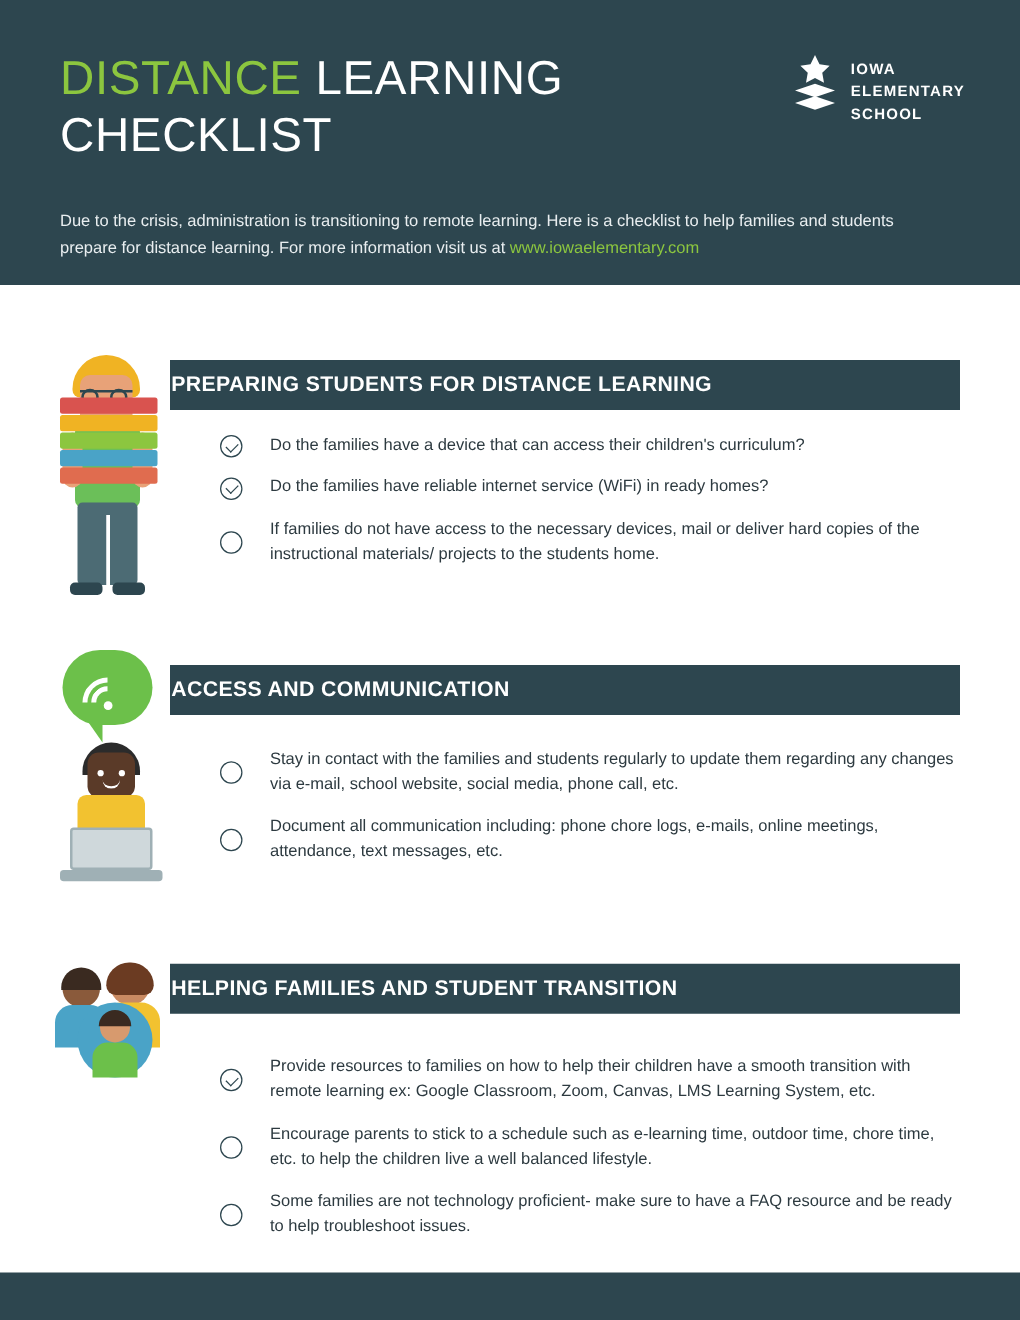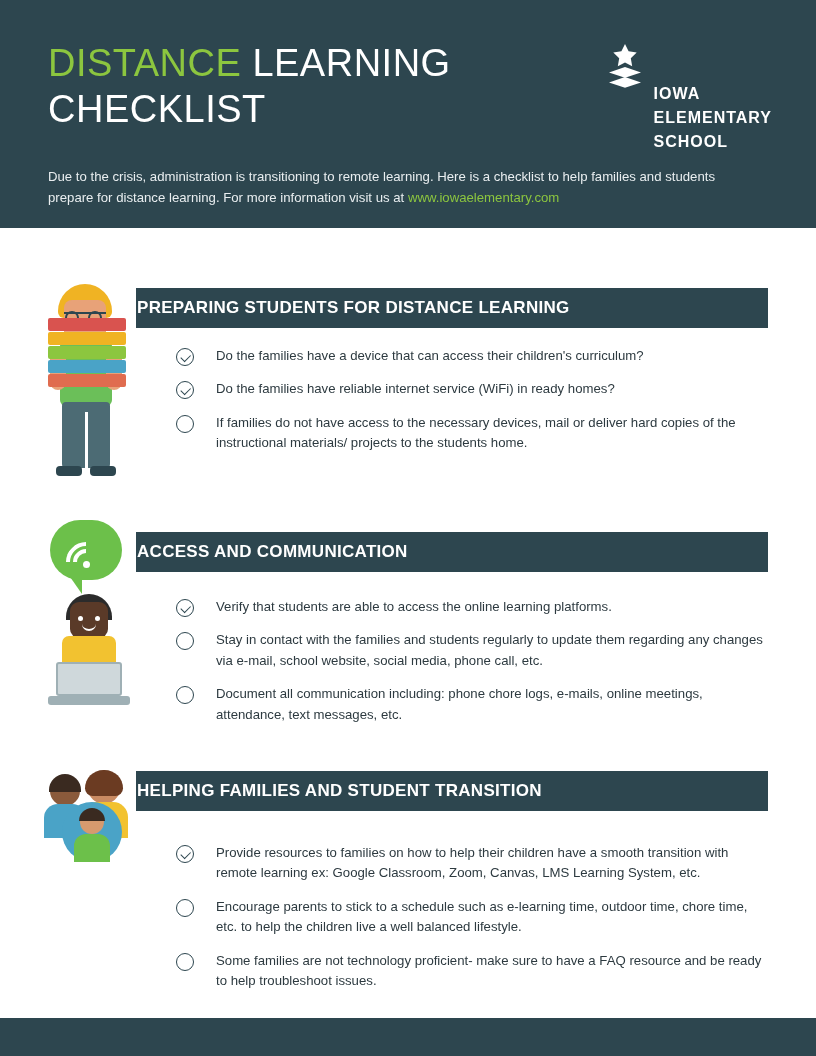--- a/index.html
+++ b/index.html
@@ -26,34 +26,34 @@
   .subtitle {
     position: absolute; left: 48px; top: 150px; width: 692px;
     font-size: 13.2px; color: #e9eef0; line-height: 1.62; margin-top: 16px;
   }
   .subtitle a, .subtitle .link { color: #8cc63f; text-decoration: none; }
 
   
   .logo { position: absolute; right: 44px; top: 44px; display: flex; align-items: flex-start; gap: 12px; }
   .logo-mark { width: 34px; height: 46px; position: relative; }
   .logo-text {
-    font-size: 16px; font-weight: bold; color: #ffffff;
-    letter-spacing: 1px; line-height: 1.5; padding-top: 2px; margin-top: 36px;
+    font-size: 12px; font-weight: bold; color: #ffffff;
+    letter-spacing: 1px; line-height: 1.5; padding-top: 2px;
   }
 
   
   .section { position: absolute; left: 0; width: 816px; }
   .bar {
     position: absolute; left: 136px; width: 632px; height: 40px;
     background: #2d464f; color: #ffffff;
     display: flex; align-items: center; padding-left: 1px;
     font-size: 17px; font-weight: bold; letter-spacing: 0.3px;
   }
   .items { position: absolute; left: 176px; width: 592px; }
-  .item { display: flex; align-items: flex-start; margin-bottom: 13px; }
+  .item { display: flex; align-items: center; margin-bottom: 13px; }
   .check {
     flex: 0 0 18px; width: 18px; height: 18px; border-radius: 50%;
     border: 1.6px solid #2d464f; margin-right: 22px; margin-top: 2px;
     position: relative; background: #ffffff;
   }
   .check.done::after {
     content: "";
     position: absolute; left: 4px; top: 4.5px;
     width: 8px; height: 4.5px;
     border-left: 1.8px solid #2d464f; border-bottom: 1.8px solid #2d464f;
@@ -203,24 +203,20 @@
       <div class="smile"></div>
     <div class="shirt"></div>
       <div class="lap-screen"></div>
       <div class="lap-base"></div>
   </div>
 
   <div class="section">
     <div class="bar" style="top:532px;">ACCESS AND COMMUNICATION</div>
     <div class="items" style="top:597px;">
       <div class="item">
-        <div class="check done"></div>
-        <div class="item-text">Verify that students are able to access the online learning platforms.</div>
-      </div>
-      <div class="item">
         <div class="check"></div>
         <div class="item-text">Stay in contact with the families and students regularly to update them regarding any changes via e-mail, school website, social media, phone call, etc.</div>
       </div>
       <div class="item">
         <div class="check"></div>
         <div class="item-text">Document all communication including: phone chore logs, e-mails, online meetings, attendance, text messages, etc.</div>
       </div>
     </div>
   </div>
 

